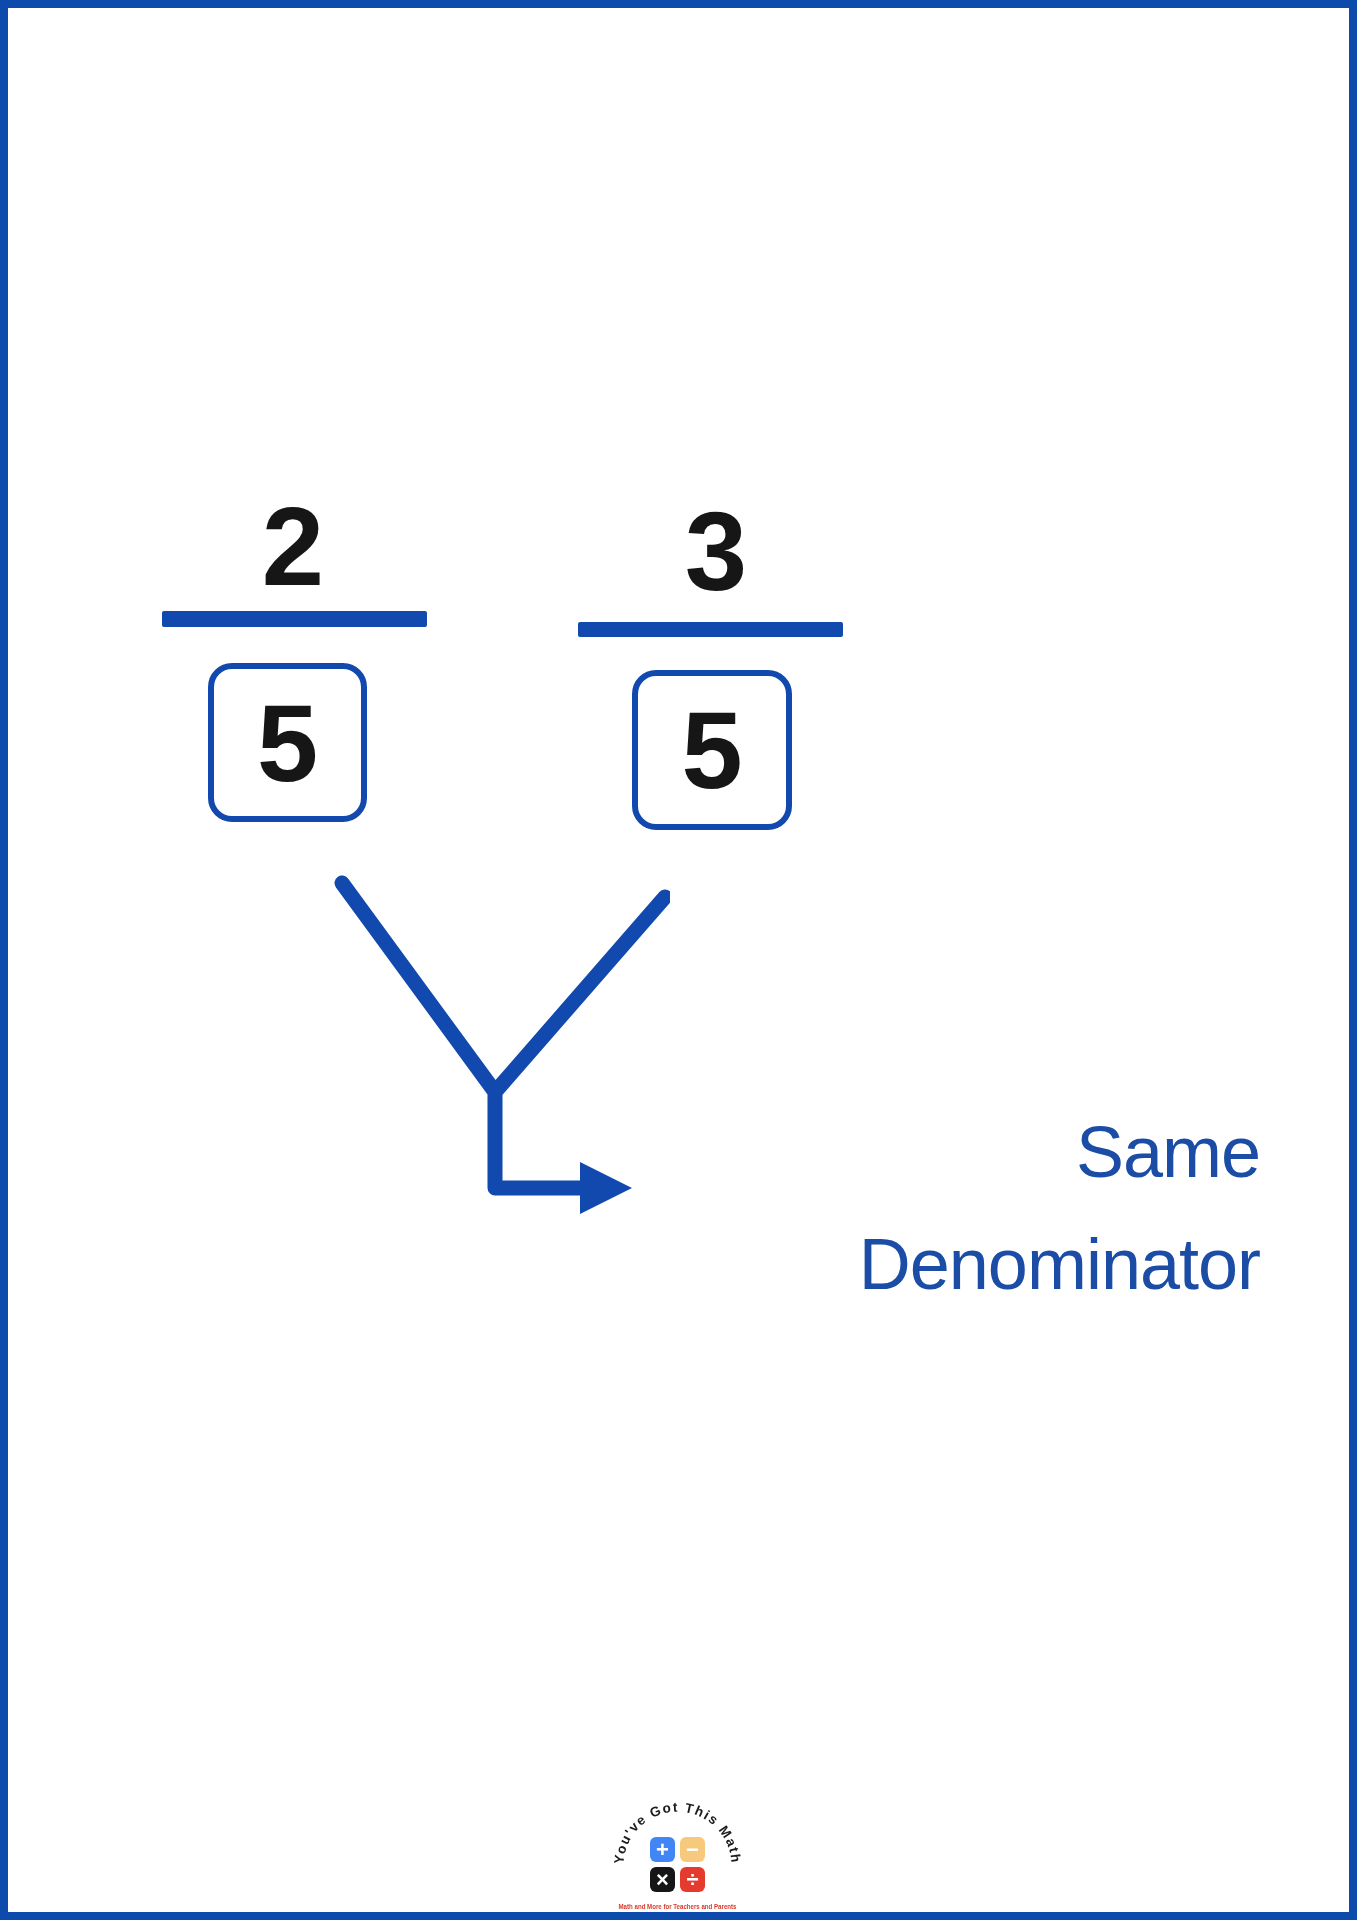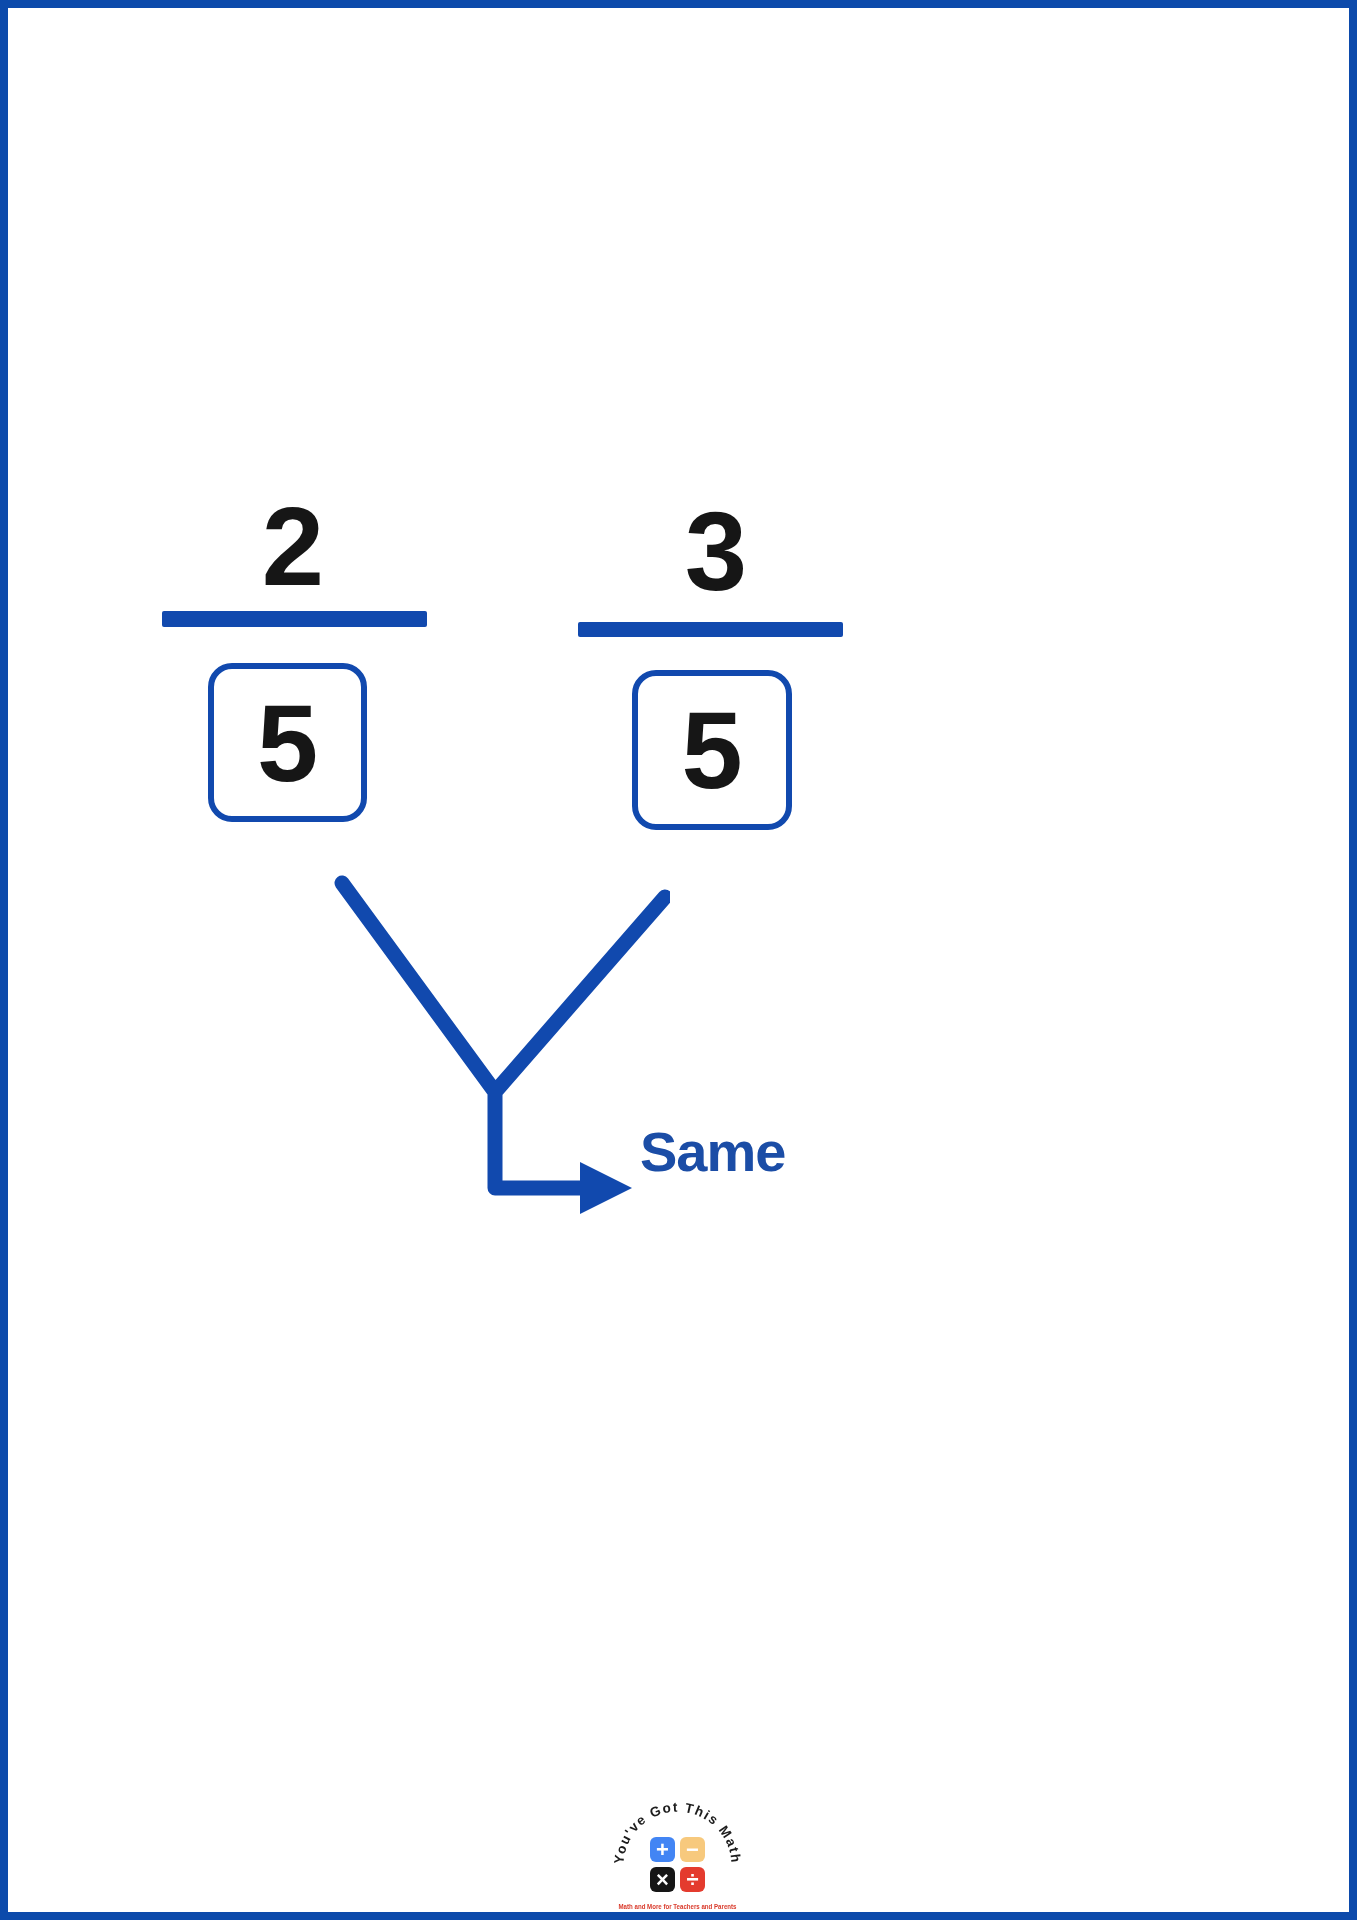--- a/index.html
+++ b/index.html
@@ -50,24 +50,24 @@
   .connector{
     position:absolute;
     left:330px;top:870px;
     width:340px;height:360px;
   }
   
   .annotation{
     position:absolute;
     left:640px;top:1096px;
     width:620px;
-    text-align:left;
+    text-align:right;
     color:var(--text-blue,#1b4da6);
-    font-weight:700;
-    font-size:56px;
+    font-weight:400;
+    font-size:72px;
     letter-spacing:-1px;
     line-height:112px;
   }
   
   .logo{
     position:absolute;
     left:605px;top:1788px;
     width:145px;height:128px;
   }
 </style>
@@ -94,20 +94,21 @@
     </div>
   </div>
 
   <svg class="connector" viewBox="0 0 340 360">
     <path d="M12,13 L165,222 M335,27 L165,222 M165,222 L165,318 L252,318" fill="none" stroke-width="15" stroke-linecap="round" stroke-linejoin="round" style="stroke: rgb(17, 73, 174);"></path>
     <polygon points="250,292 302,318 250,344" style="fill: rgb(17, 73, 174);"></polygon>
   </svg>
 
   <div class="annotation" style="color: rgb(27, 77, 166);">
     <div>Same</div>
+    <div>Denominator</div>
   </div>
 
   <svg class="logo" viewBox="0 0 145 128">
     <defs>
       <path id="arcPath" d="M 28.5 109 A 54 54 0 1 1 116.5 109" fill="none"></path>
     </defs>
     <text font-size="13.5" font-weight="bold" letter-spacing="1.5" style="fill: rgb(28, 28, 28);">
       <textPath href="#arcPath" startOffset="50%" text-anchor="middle">You've Got This Math</textPath>
     </text>
 

